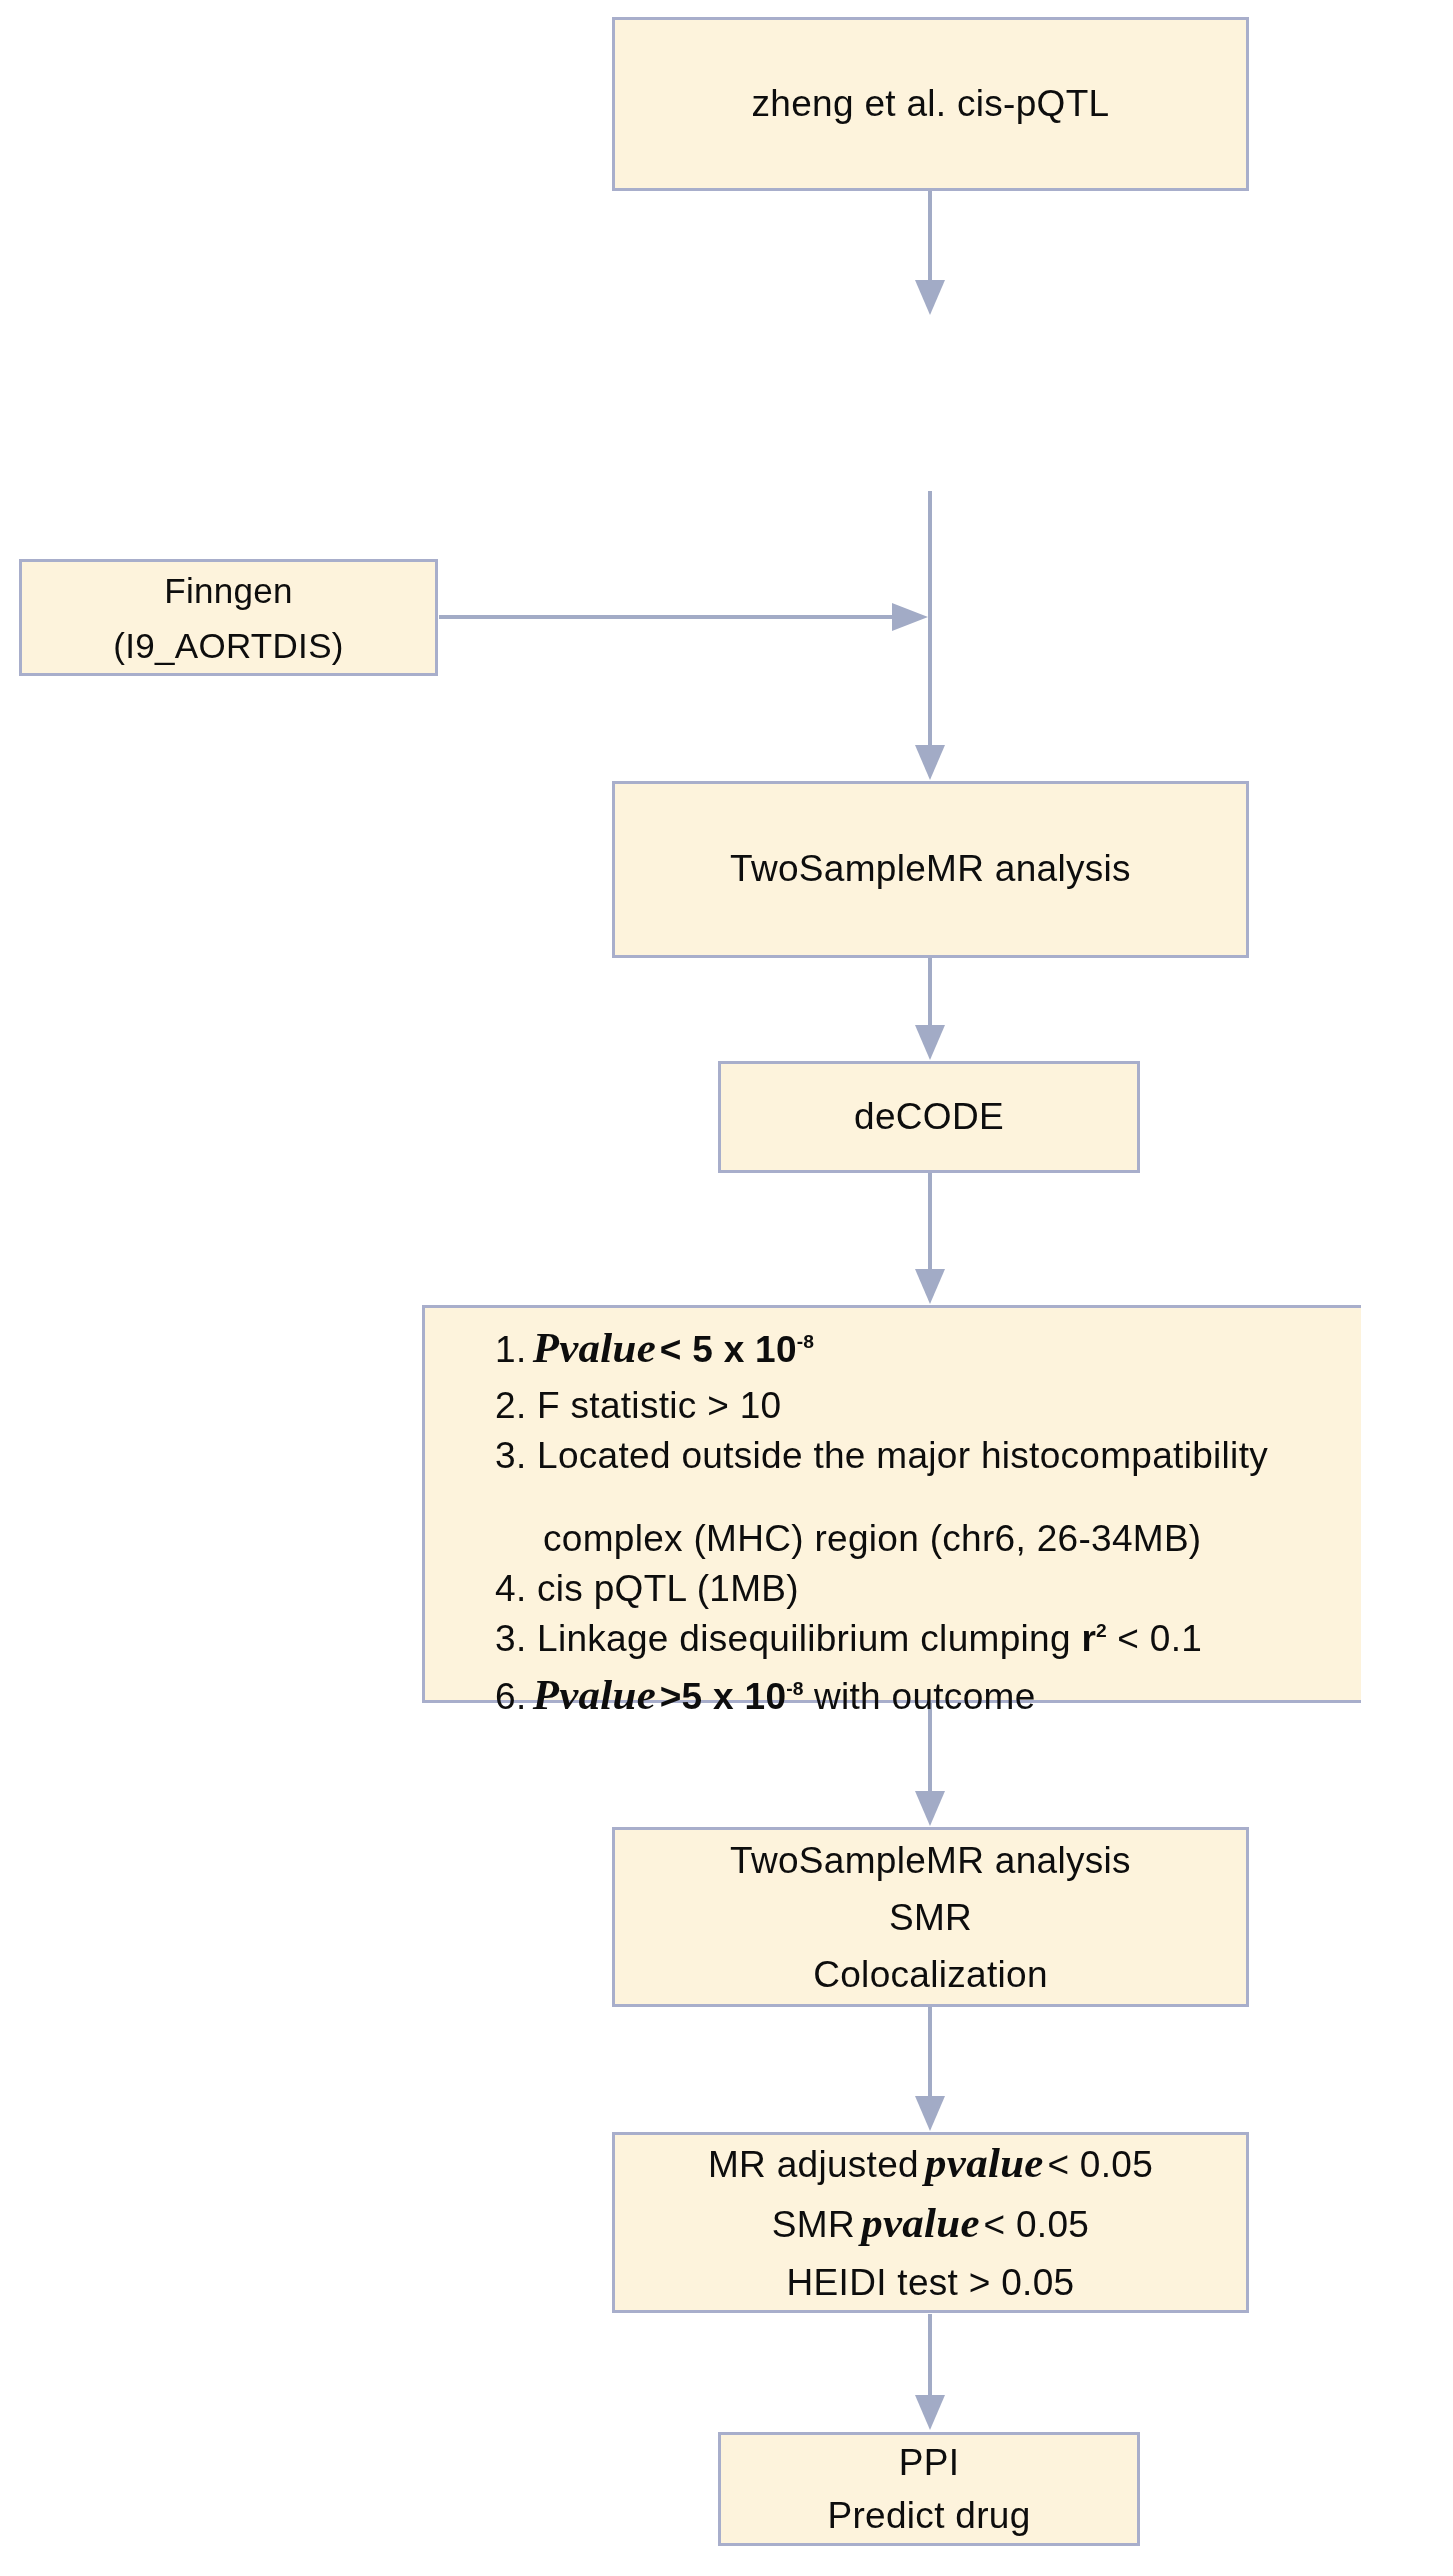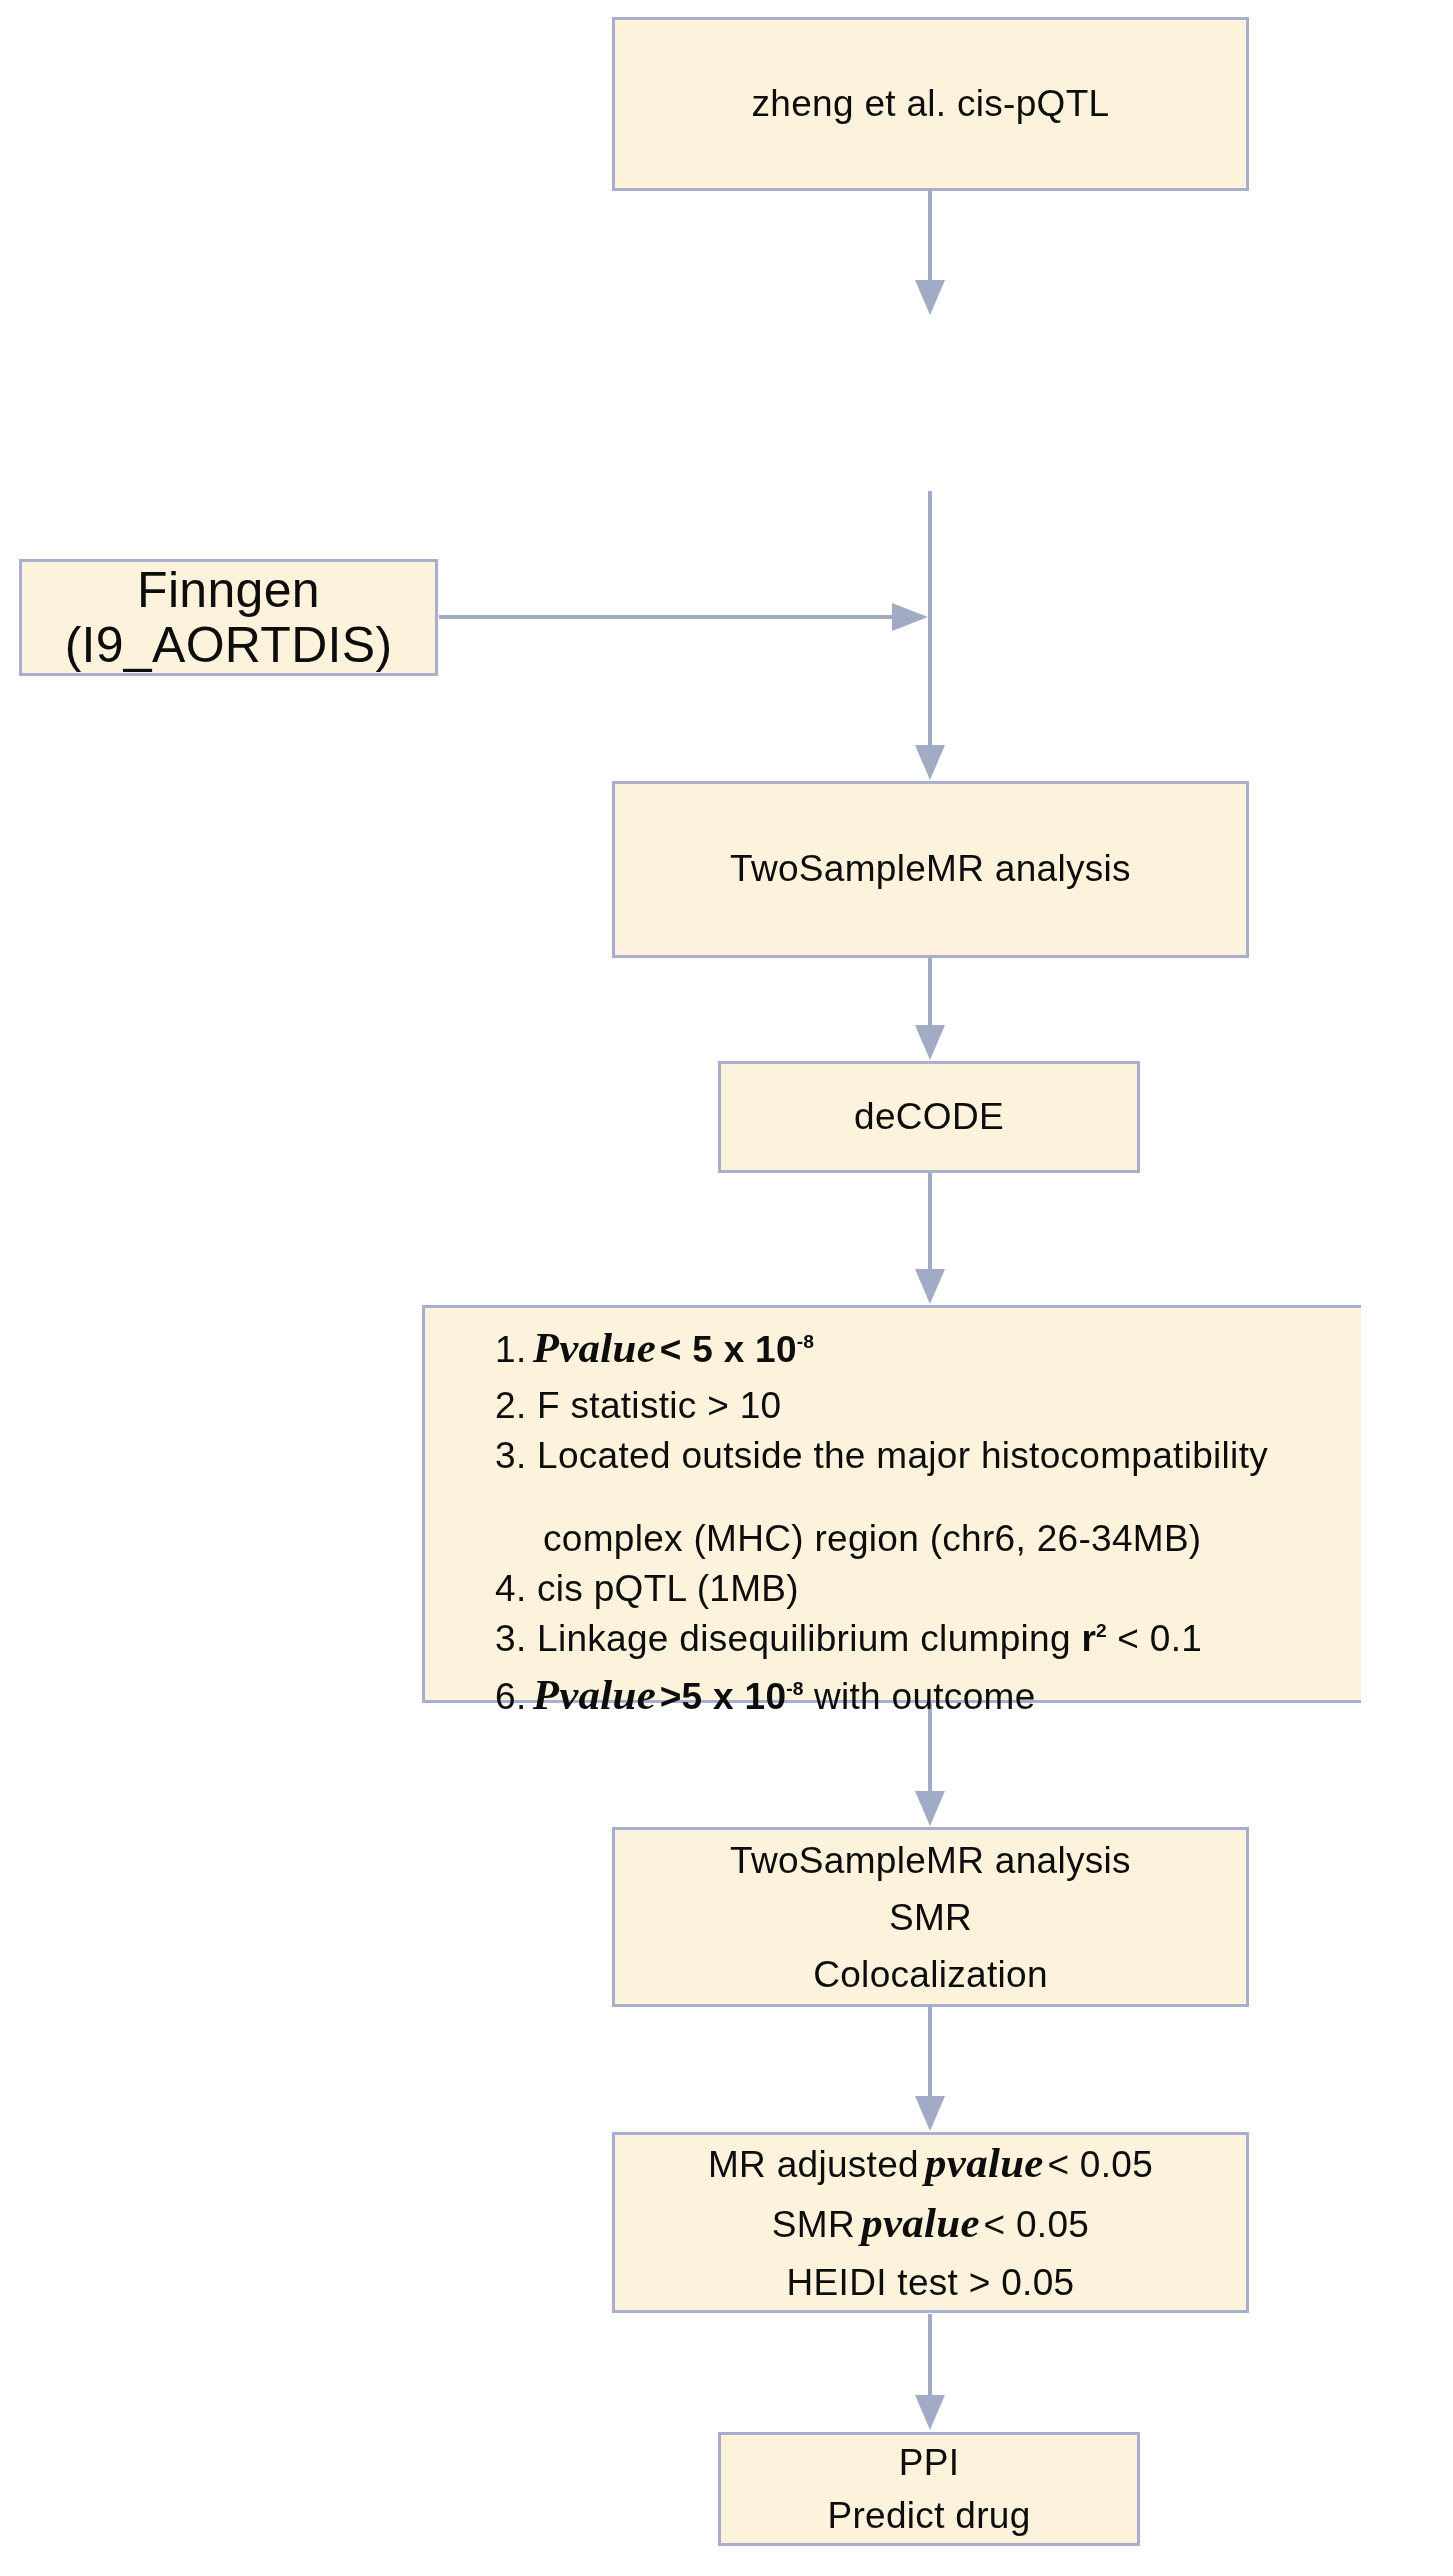--- a/index.html
+++ b/index.html
@@ -27,21 +27,21 @@
     align-items: center;
     justify-content: center;
     text-align: center;
   }
   .lbl {
     font-size: 37px;
     letter-spacing: 0.3px;
     line-height: 1.25;
   }
   .line  { font-size: 37px; line-height: 57px; letter-spacing: 0.3px; }
-  .fline { font-size: 50px; line-height: 55px; letter-spacing: 0.3px; }
+  .fline { font-size: 35px; line-height: 55px; letter-spacing: 0.3px; }
   .pline { font-size: 37px; line-height: 53px; letter-spacing: 0.3px; }
   .tline { font-size: 37px; line-height: 58px; letter-spacing: 0.3px; white-space: nowrap; }
 
   
   .stem-v {
     position: absolute;
     width: 4.3px;
     background: var(--arrow, #a2abc6);
   }
   .stem-h {

